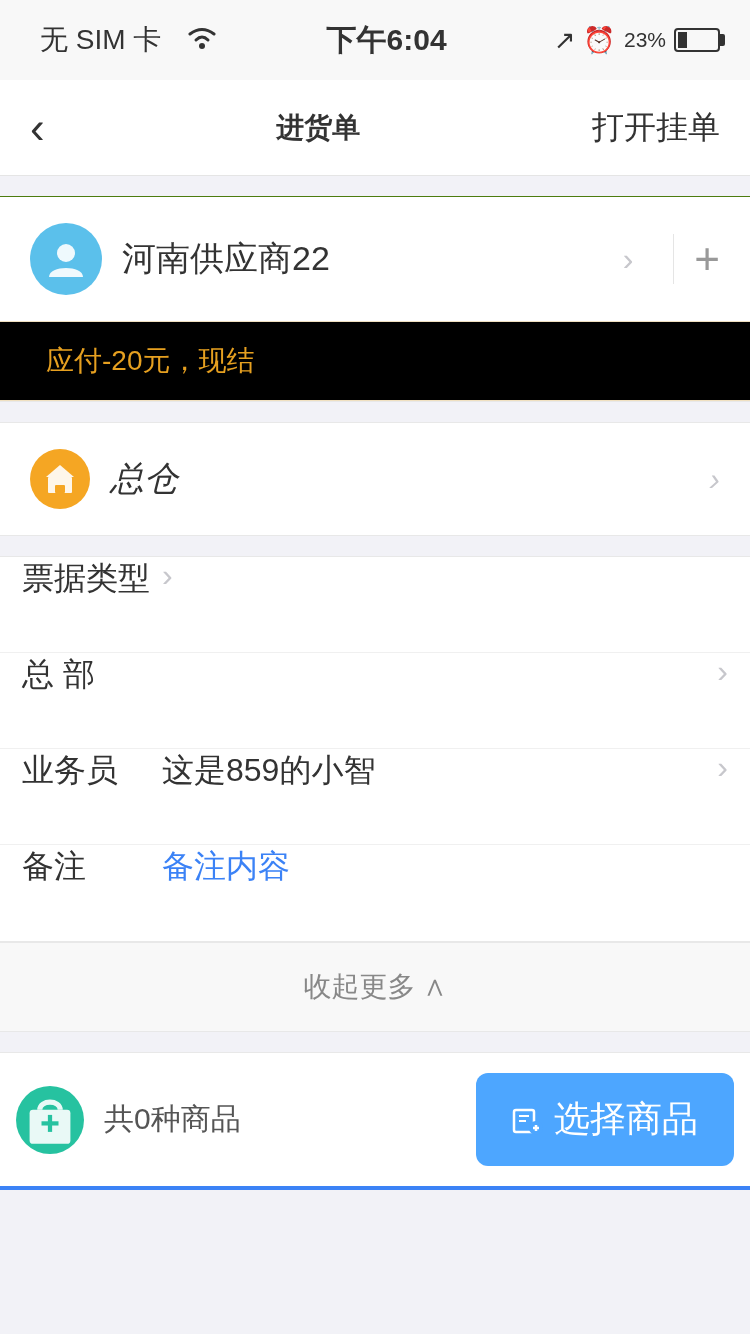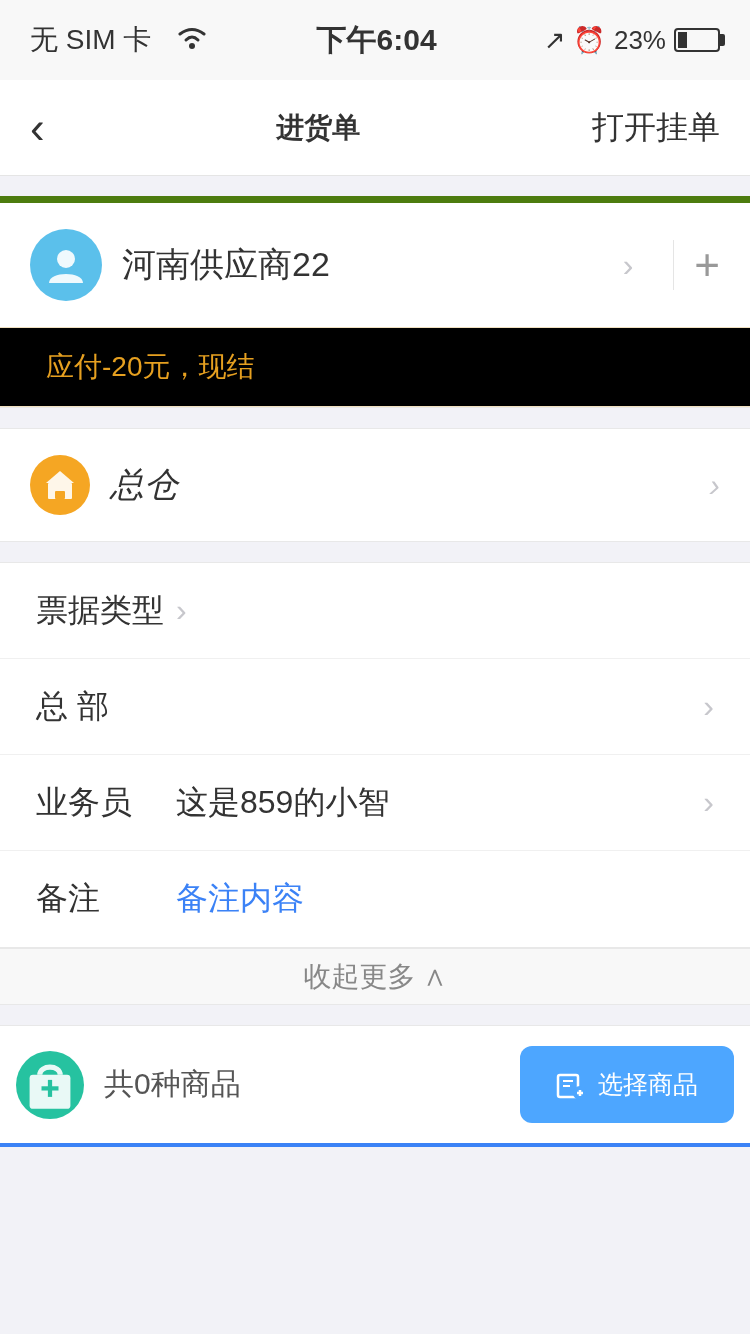--- a/index.html
+++ b/index.html
@@ -18,21 +18,21 @@
       width: 750px;
       height: 80px;
       background: #f8f8f8;
       display: flex;
       align-items: center;
       justify-content: space-between;
       padding: 0 30px;
       font-size: 28px;
       font-weight: 500;
     }
-    .status-left { display: flex; align-items: center; gap: 24px; }
+    .status-left { display: flex; align-items: center; gap: 24px; margin-left: 10px; }
     .status-center { font-size: 30px; font-weight: 600; }
     .status-right { display: flex; align-items: center; gap: 8px; font-size: 26px; }
     .battery {
       display: inline-flex; align-items: center;
       border: 2px solid #333; border-radius: 4px;
       width: 46px; height: 24px; padding: 2px; position: relative;
     }
     .battery::after {
       content: '';
       position: absolute; right: -7px; top: 50%; transform: translateY(-50%);
@@ -72,21 +72,21 @@
 
     
     .section-gap {
       height: 20px;
       background: #f2f2f7;
     }
 
     
     .card {
       background: #fff;
-      border-top: 7px solid #4d7c0f;
+      border-top: 1px solid #4d7c0f;
       border-bottom: 1px solid #e8e8e8;
     }
 
     
     .supplier-row {
       background: #fff;
       display: flex;
       align-items: center;
       padding: 26px 30px;
       border-bottom: none;
@@ -161,22 +161,21 @@
 
     
     .form-section {
       background: #fff;
       margin-top: 20px;
       border-top: 1px solid #e8e8e8;
       border-bottom: 1px solid #e8e8e8;
     }
     .form-row {
       display: flex;
-      align-items: center;
-      padding: 0 36px;
+      padding: 0 22px;
       height: 96px;
       border-bottom: 1px solid #f0f0f0;
     }
     .form-row:last-child { border-bottom: none; }
     .form-label {
       font-size: 32px;
       color: #333;
       width: 140px;
       flex-shrink: 0;
     }
@@ -191,21 +190,21 @@
       color: #3b82f6;
     }
     .form-chevron {
       color: #c7c7cc;
       font-size: 32px;
     }
 
     
     .collapse-row {
       background: #f8f8f8;
-      height: 57px;
+      height: 90px;
       display: flex;
       align-items: center;
       justify-content: center;
       font-size: 28px;
       color: #888;
       margin-top: 0;
       border-top: 1px solid #e8e8e8;
       border-bottom: 1px solid #e8e8e8;
       cursor: pointer;
     }
@@ -232,21 +231,21 @@
       flex: 1;
       font-size: 30px;
       color: #555;
     }
     .select-btn {
       background: #4da6ff;
       color: #fff;
       border: none;
       border-radius: 12px;
       padding: 22px 36px;
-      font-size: 25px;
+      font-size: 36px;
       display: flex;
       align-items: center;
       gap: 10px;
       cursor: pointer;
     }
 
     
     .page-bg {
       min-height: 300px;
       background: #f2f2f7;
@@ -264,21 +263,21 @@
         <path d="M11 16 Q17 10 23 16" stroke="#333" stroke-width="3" fill="none" stroke-linecap="round"></path>
         <path d="M5 10 Q17 1 29 10" stroke="#333" stroke-width="3" fill="none" stroke-linecap="round"></path>
         <circle cx="17" cy="22" r="3" fill="#333"></circle>
       </svg>
     </span>
   </div>
   <div class="status-center">下午6:04</div>
   <div class="status-right">
     <span style="font-size:26px;">↗</span>
     <span style="font-size:26px;">⏰</span>
-    <span style="font-size:26px;">23%</span>
+    <span style="font-size:21px;">23%</span>
     <div class="battery">
       <div class="battery-fill"></div>
     </div>
   </div>
 </div>
 
 <div class="nav-bar">
   <span class="nav-back">‹</span>
   <span class="nav-title">进货单</span>
   <span class="nav-action">打开挂单</span>

